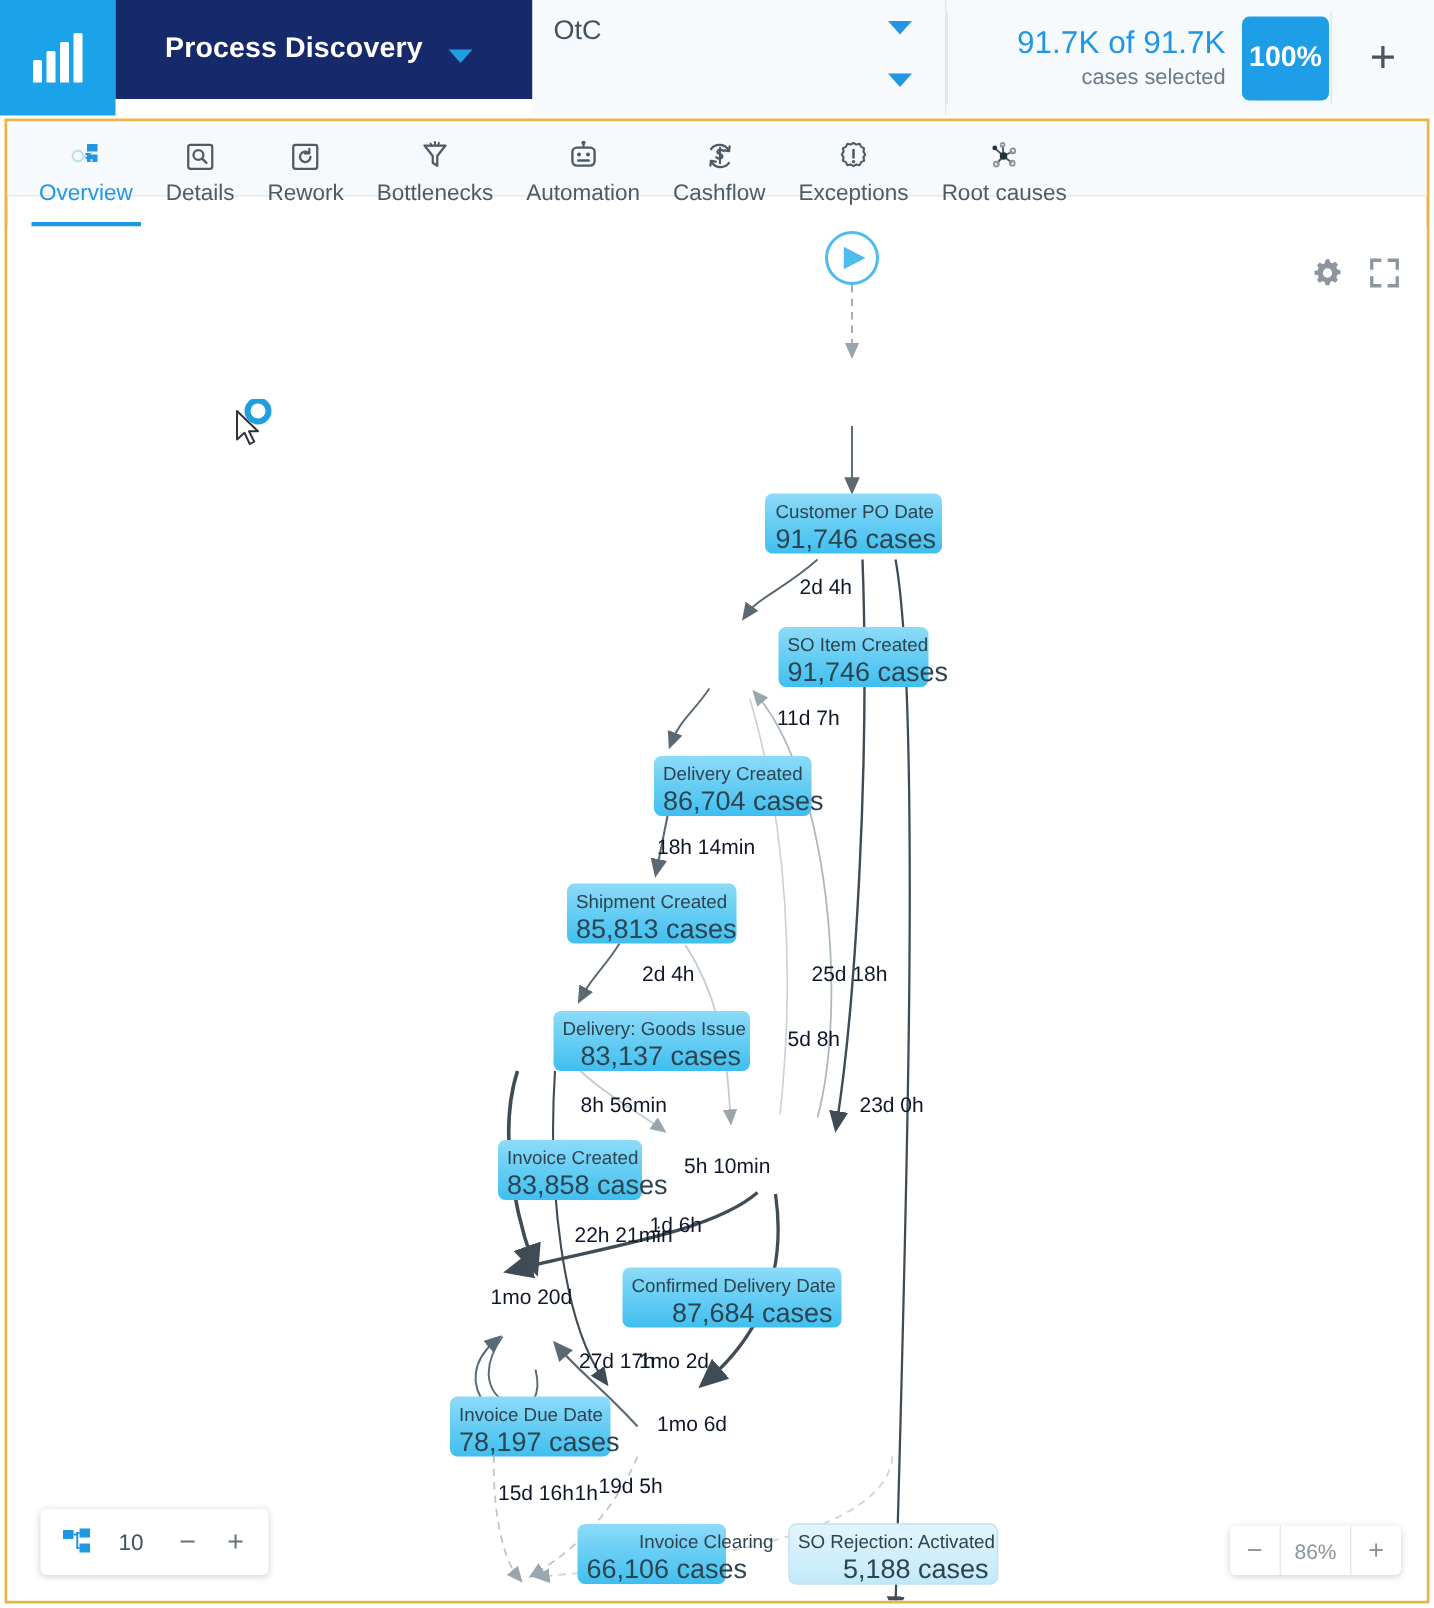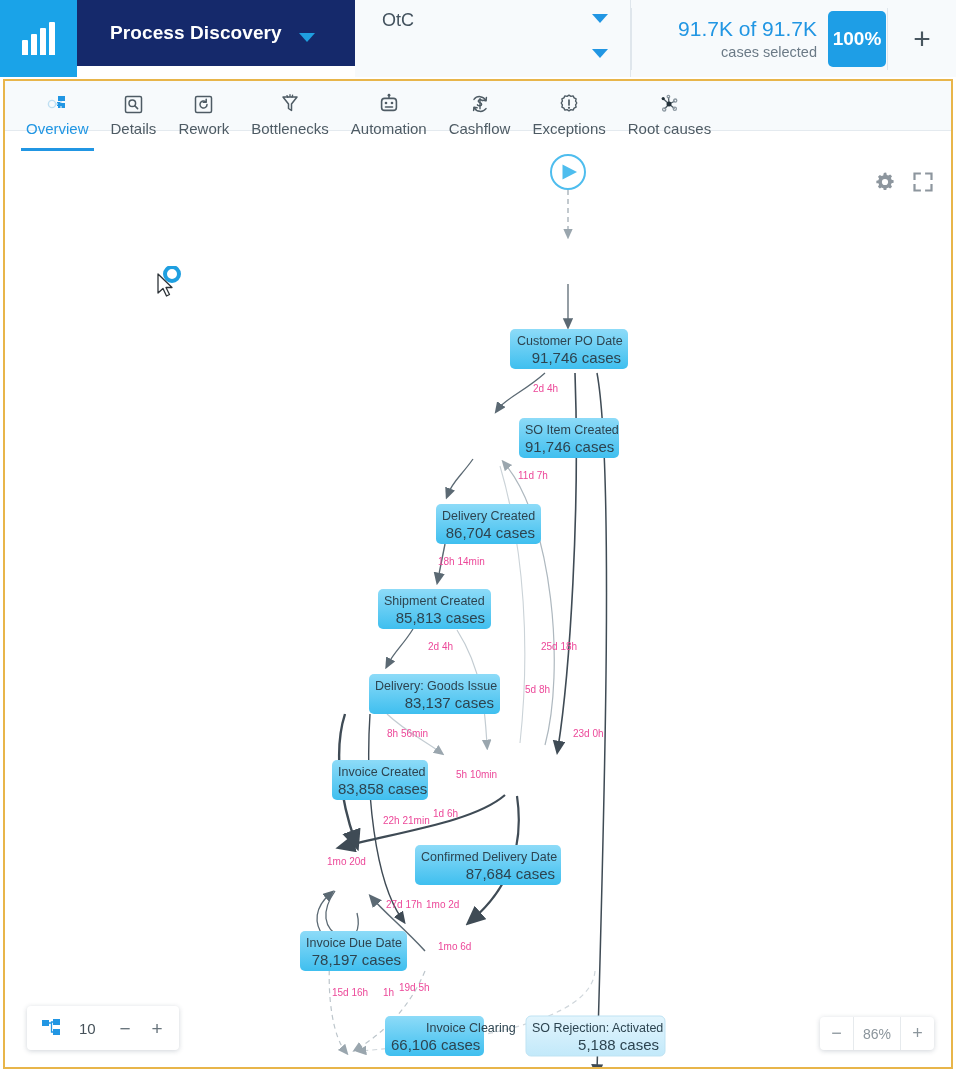--- a/index.html
+++ b/index.html
@@ -30,21 +30,21 @@
   }
   .app-title { color:#ffffff; font-size:19px; font-weight:bold; letter-spacing:.1px; }
   .app-caret {
     position:absolute; right:40px; top:33px;
     width:0;height:0;border-left:8px solid transparent;border-right:8px solid transparent;
     border-top:9px solid #1f9fe0; cursor:pointer;
   }
 
   .selector-box {
     width: 276px; height:77px; background:#f7fafc; position:relative;
-    border-right:1px solid #dfe6ec; padding: 8px 0 0 27px;
+    border-right:1px solid #dfe6ec; padding: 8px 0 0 14px;
   }
   .sel-primary { font-size:18px; color:#43525e; line-height:25px; }
   .sel-secondary { font-size:15px; color:#6b7a86; line-height:25px; margin-top:5px; }
   .sel-caret {
     position:absolute; right:22px;
     width:0;height:0;border-left:8px solid transparent;border-right:8px solid transparent;
     border-top:9px solid #2196e3; cursor:pointer;
   }
   .sel-caret.c1 { top:14px; }
   .sel-caret.c2 { top:49px; }
@@ -100,25 +100,25 @@
 
   .tool-icons { position:absolute; right:17px; top:20px; display:flex; gap:16px; }
   .tool-icons .ti { cursor:pointer; }
 
   
   .node-lbl {
     position:absolute; font-size:12.5px; color:#2d4450; text-align:left;
     pointer-events:none; white-space:nowrap;
   }
   .node-cnt {
-    position:absolute; font-size:15px; color:#2d4450; text-align:right;
+    position:absolute; font-size:18px; color:#2d4450; text-align:right;
     pointer-events:none; white-space:nowrap;
   }
   .edge-lbl {
-    position:absolute; font-size:10px; color:#ec4899; white-space:nowrap;
+    position:absolute; font-size:14px; color:#0f172a; white-space:nowrap;
     pointer-events:none;
   }
 
   
   .cursor-wrap { position:absolute; pointer-events:none; }
 
   
   .bl-ctrl {
     position:absolute; left:22px; bottom:17px; height:44px; background:#fff;
     border-radius:4px; box-shadow:0 1px 5px rgba(40,60,80,.22);

